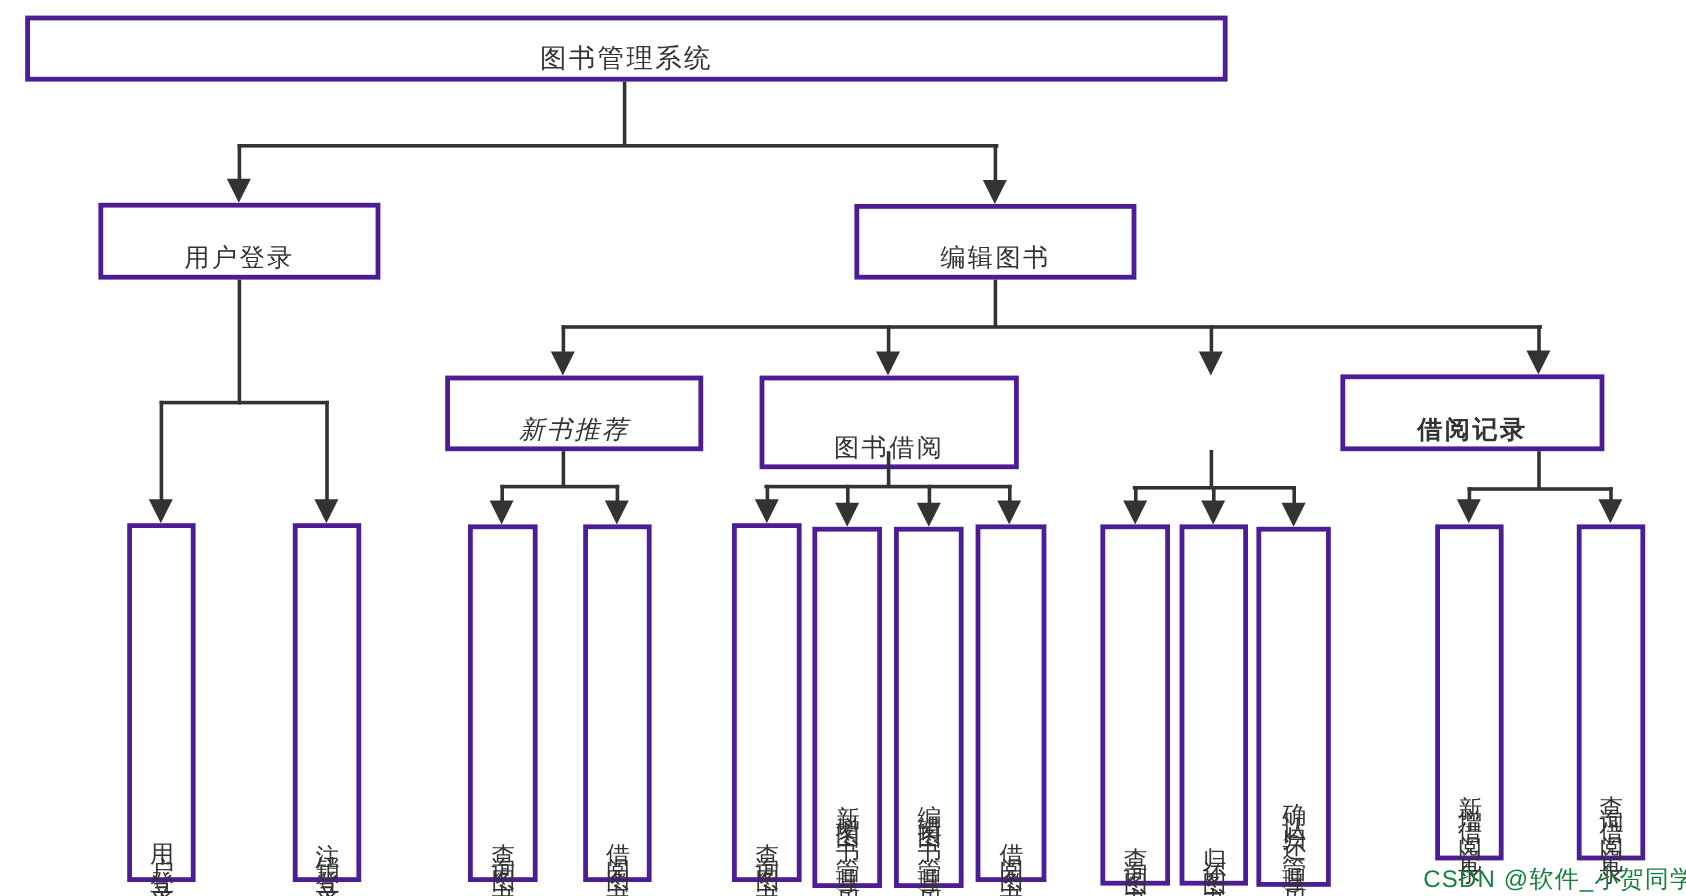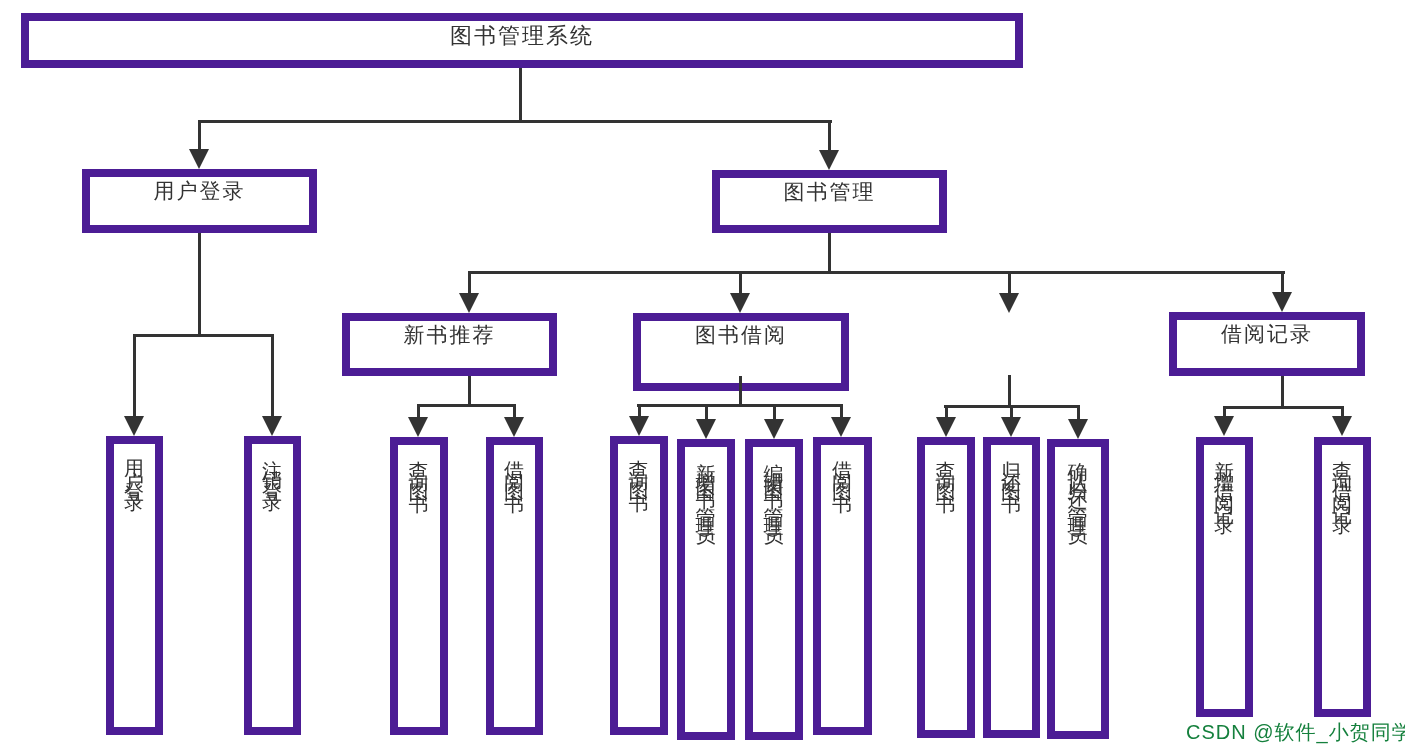--- a/index.html
+++ b/index.html
@@ -12,24 +12,24 @@
     position: relative;
     width: 1405px;
     height: 747px;
     background: #ffffff;
     overflow: hidden;
   }
   
   .node {
     position: absolute;
     box-sizing: border-box;
-    border: 8px solid #4c1d95;
+    border: 4px solid #4c1d95;
     background: #ffffff;
     display: flex;
-    align-items: flex-start;
+    align-items: flex-end;
     justify-content: center;
     color: #333333;
   }
   .hlabel {
     font-size: 21px;
     letter-spacing: 2px;
     white-space: nowrap;
     color: #333333;
   }
   .root-label { font-size: 22px; }
@@ -81,48 +81,48 @@
   <div class="line" style="left:198px; top:120px; width:634px; height:3px;"></div>
   <div class="line" style="left:198px; top:120px; width:3px; height:31px;"></div>
   <div class="arrow" style="left:189px; top:149px;"></div>
   <div class="line" style="left:828px; top:120px; width:3px; height:32px;"></div>
   <div class="arrow" style="left:819px; top:150px;"></div>
 
   <div class="node" style="left:82px; top:169px; width:235px; height:64px;">
     <span class="hlabel">用户登录</span>
   </div>
   <div class="node" style="left:712px; top:170px; width:235px; height:63px;">
-    <span class="hlabel">图书管理</span>
+    <span class="hlabel">编辑图书</span>
   </div>
 
   <div class="line" style="left:198px; top:233px; width:3px; height:104px;"></div>
   <div class="line" style="left:133px; top:334px; width:141px; height:3px;"></div>
   <div class="line" style="left:133px; top:334px; width:3px; height:84px;"></div>
   <div class="arrow" style="left:124px; top:416px;"></div>
   <div class="line" style="left:271px; top:334px; width:3px; height:84px;"></div>
   <div class="arrow" style="left:262px; top:416px;"></div>
 
   <div class="line" style="left:828px; top:233px; width:3px; height:40px;"></div>
   <div class="line" style="left:468px; top:271px; width:817px; height:3px;"></div>
   <div class="line" style="left:468px; top:271px; width:3px; height:24px;"></div>
   <div class="arrow" style="left:459px; top:293px;"></div>
   <div class="line" style="left:739px; top:271px; width:3px; height:24px;"></div>
   <div class="arrow" style="left:730px; top:293px;"></div>
   <div class="line" style="left:1008px; top:271px; width:3px; height:24px;"></div>
   <div class="arrow" style="left:999px; top:293px;"></div>
   <div class="line" style="left:1281px; top:271px; width:3px; height:24px;"></div>
   <div class="arrow" style="left:1272px; top:292px;"></div>
 
-  <div class="node" style="left:342px; top:313px; width:215px; height:63px;">
+  <div class="node" style="left:371px; top:313px; width:215px; height:63px;font-style:italic;">
     <span class="hlabel">新书推荐</span>
   </div>
   <div class="node" style="left:633px; top:313px; width:216px; height:78px;">
     <span class="hlabel">图书借阅</span>
   </div>
-  <div class="node" style="left:1169px; top:312px; width:196px; height:64px;">
+  <div class="node" style="left:1117px; top:312px; width:220px; height:64px;font-weight:bold;">
     <span class="hlabel">借阅记录</span>
   </div>
 
   <div class="line" style="left:468px; top:376px; width:3px; height:30px;"></div>
   <div class="line" style="left:417px; top:404px; width:99px; height:3px;"></div>
   <div class="line" style="left:417px; top:404px; width:3px; height:15px;"></div>
   <div class="arrow" style="left:408px; top:417px;"></div>
   <div class="line" style="left:513px; top:404px; width:3px; height:15px;"></div>
   <div class="arrow" style="left:504px; top:417px;"></div>
 

